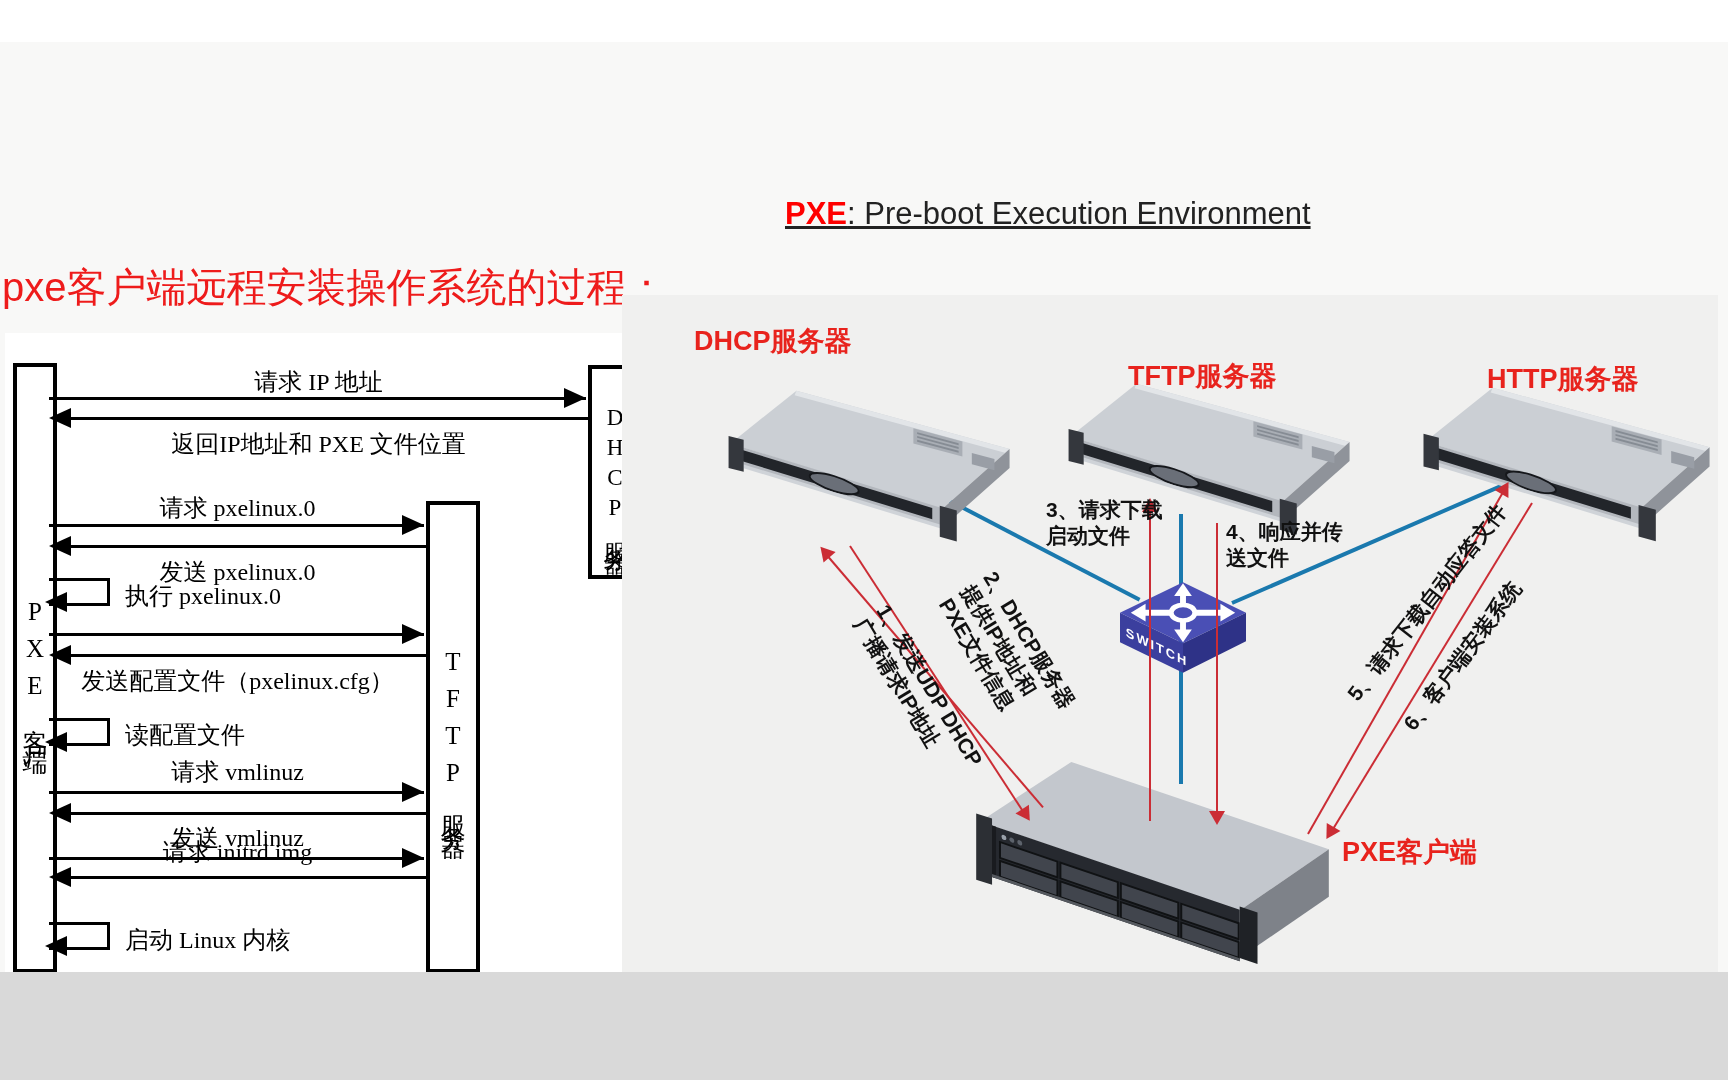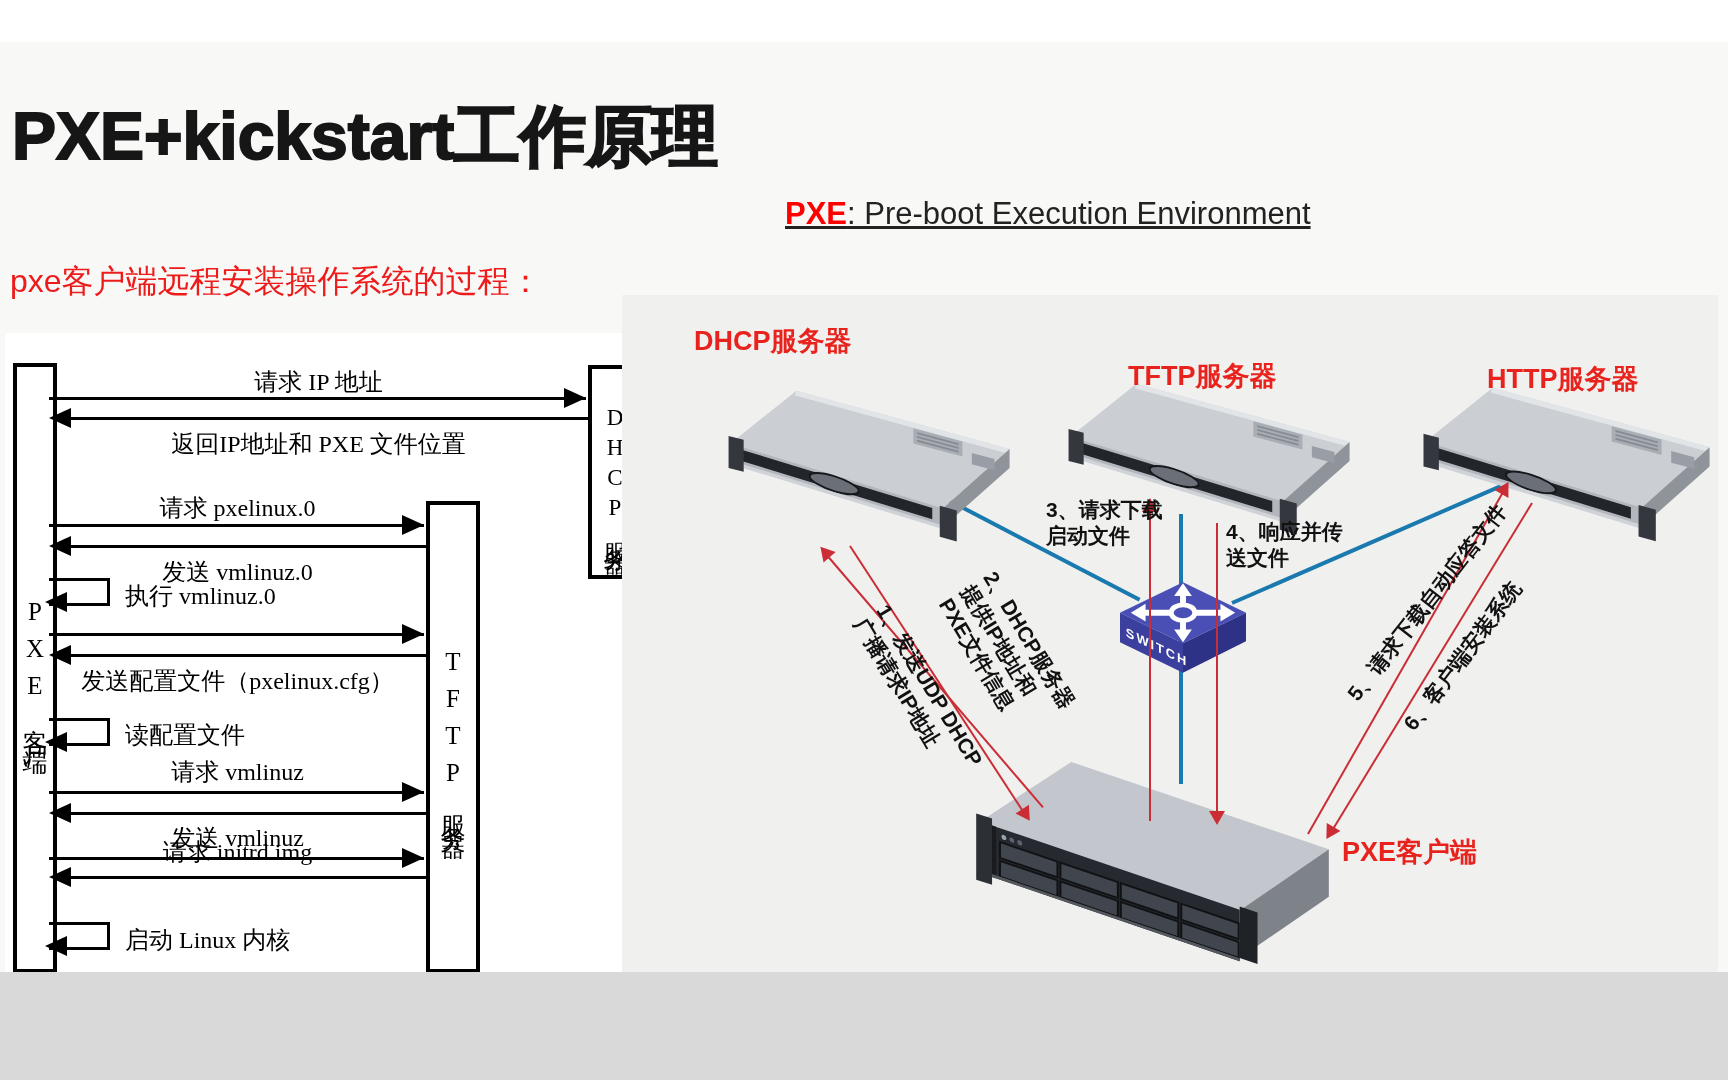--- a/index.html
+++ b/index.html
@@ -8,21 +8,21 @@
   #page{position:relative;width:1728px;height:1080px;}
   .abs{position:absolute;}
   #slide-bg{left:0;top:42px;width:1728px;height:930px;background:#f8f8f7;}
   #footer-band{left:0;top:972px;width:1728px;height:108px;background:#d9d9d9;}
 
   
   #title{left:12px;top:92px;margin:0;font-size:66px;font-weight:800;color:#161616;
          letter-spacing:0px;-webkit-text-stroke:2px #161616;white-space:nowrap;}
   #pxe-def{left:785px;top:196px;font-size:31px;color:#222;white-space:nowrap;text-decoration:underline;}
   #pxe-def .pxe-abbr{color:#ff0000;font-weight:bold;}
-  #caption{left:10px;top:260px;font-size:32px;color:#ee1b1b;white-space:nowrap;text-align:right;}
+  #caption{left:2px;top:260px;font-size:40px;color:#ee1b1b;white-space:nowrap;text-align:right;}
 
   
   #seq{left:5px;top:333px;width:640px;height:640px;background:#ffffff;}
   .actor{position:absolute;border:4px solid #000;background:#fff;
          display:flex;align-items:center;justify-content:center;}
   .actor span{writing-mode:vertical-rl;text-orientation:upright;
               font-family:"Liberation Serif","DejaVu Serif",serif;
               font-size:25px;color:#000;letter-spacing:10px;}
   #actor-client{left:8px;top:30px;width:36px;height:602px;}
   #actor-dhcp{left:583px;top:32px;width:46px;height:206px;}
@@ -100,21 +100,20 @@
       </g>
       <polygon points="0,56 16,61 16,128 0,123" fill="#2c2f34"></polygon>
       <polygon points="266,150 284,156 284,208 266,202" fill="#1f2226"></polygon>
     </g>
   </defs>
 </svg>
 
 <div id="page">
   <div id="slide-bg" class="abs"></div>
 
-  <h1 id="title" class="abs">PXE+kickstart工作原理</h1>
 
   <div id="pxe-def" class="abs">
     <span class="pxe-abbr">PXE</span><span>: Pre-boot Execution Environment</span>
   </div>
 
   <div id="caption" class="abs">pxe客户端远程安装操作系统的过程：</div>
 
   <div id="seq" class="abs">
     <div id="actor-client" class="actor">
       <span>PXE客户端</span>
@@ -133,25 +132,25 @@
     <div class="head-l" style="left:44px;top:75px"></div>
     <div class="hline" style="left:66px;top:84px;width:517px"></div>
     <div class="seq-label span-dhcp" style="top:95px">返回IP地址和 PXE 文件位置</div>
 
     <div class="seq-label span-tftp" style="top:159px">请求 pxelinux.0</div>
     <div class="hline" style="left:44px;top:191px;width:375px"></div>
     <div class="head-r" style="left:397px;top:182px"></div>
 
     <div class="head-l" style="left:44px;top:203px"></div>
     <div class="hline" style="left:66px;top:212px;width:355px"></div>
-    <div class="seq-label span-tftp" style="top:223px">发送 vmlinuz.0</div>
+    <div class="seq-label span-tftp" style="top:223px">发送 pxelinux.0</div>
 
     <div class="loop" style="top:245px"></div>
     <div class="head-l" style="left:40px;top:259px"></div>
-    <div class="seq-label self-label" style="left:120px;top:247px">执行 vmlinuz.0</div>
+    <div class="seq-label self-label" style="left:120px;top:247px">执行 pxelinux.0</div>
 
     <div class="hline" style="left:44px;top:300px;width:375px"></div>
     <div class="head-r" style="left:397px;top:291px"></div>
 
     <div class="head-l" style="left:44px;top:312px"></div>
     <div class="hline" style="left:66px;top:321px;width:355px"></div>
     <div class="seq-label span-tftp" style="top:332px">发送配置文件（pxelinux.cfg）</div>
 
     <div class="loop" style="top:385px"></div>
     <div class="head-l" style="left:40px;top:399px"></div>

